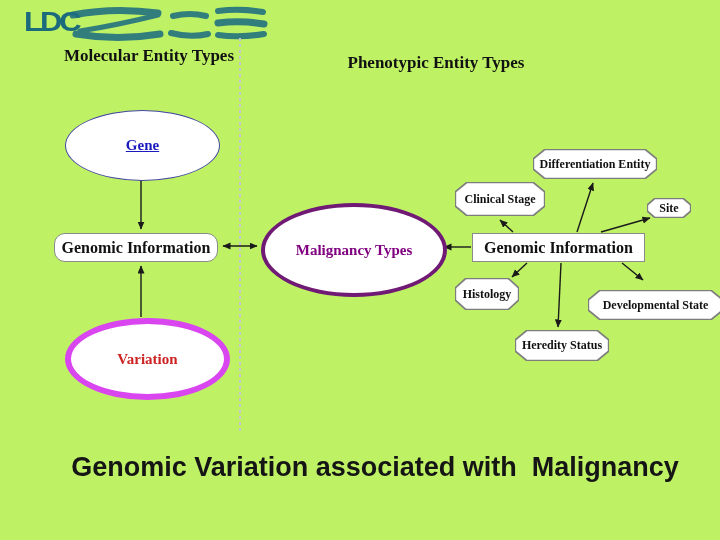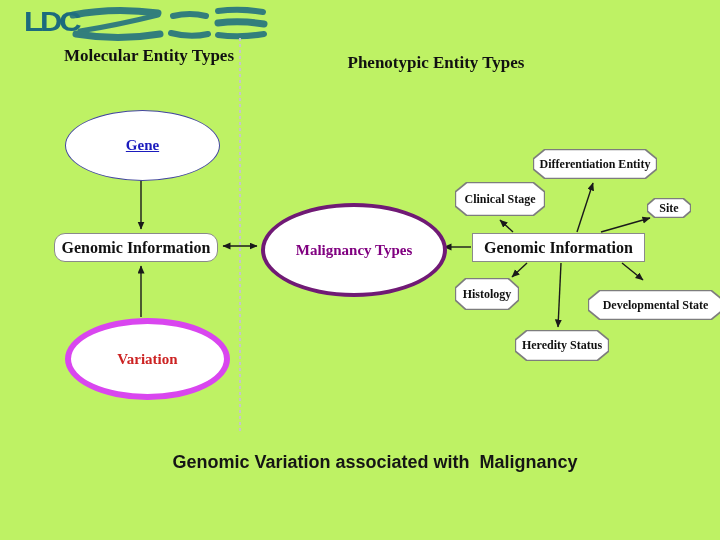--- a/index.html
+++ b/index.html
@@ -57,21 +57,21 @@
   .oct.site{left:647px;top:198px;width:44px;height:20px;--cx:7px;--cy:6px;}
   .oct.histology{left:455px;top:278px;width:64px;height:32px;--cx:10px;--cy:9px;}
   .oct.heredity{left:515px;top:330px;width:94px;height:31px;}
   .oct.devstate{left:588px;top:290px;width:118px;height:30px;padding-left:17px;}
 
   
   .arrows{position:absolute;left:0;top:0;}
 
   
   .bottom-title{position:absolute;left:30px;top:452px;width:690px;text-align:center;
-                font-family:"Liberation Sans",sans-serif;font-weight:bold;font-size:18px;
+                font-family:"Liberation Sans",sans-serif;font-weight:bold;font-size:27px;
                 color:#151515;white-space:pre;}
 </style>
 </head>
 <body>
 
 <div class="slide">
 
   <div class="logo-text">LDC</div>
   <svg class="logo-scribble" width="200" height="40" viewBox="0 0 200 40">
     <g stroke="#1f6f80" fill="none" stroke-linecap="round" opacity="0.88" style="filter:blur(.6px)">

